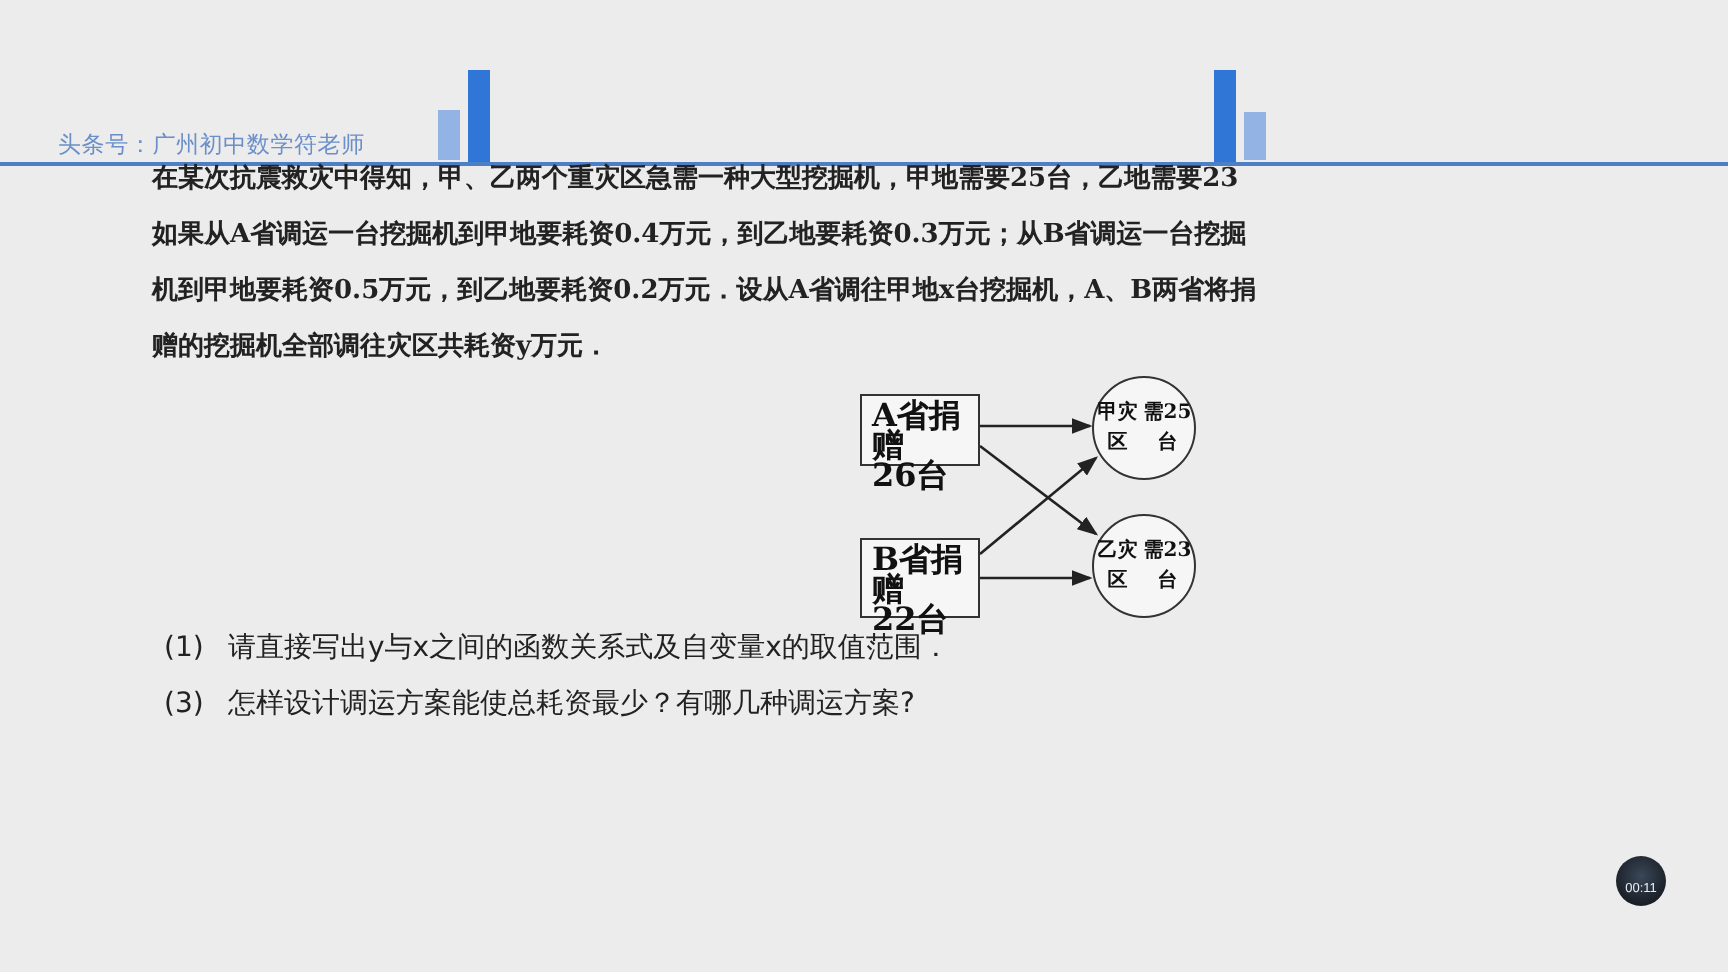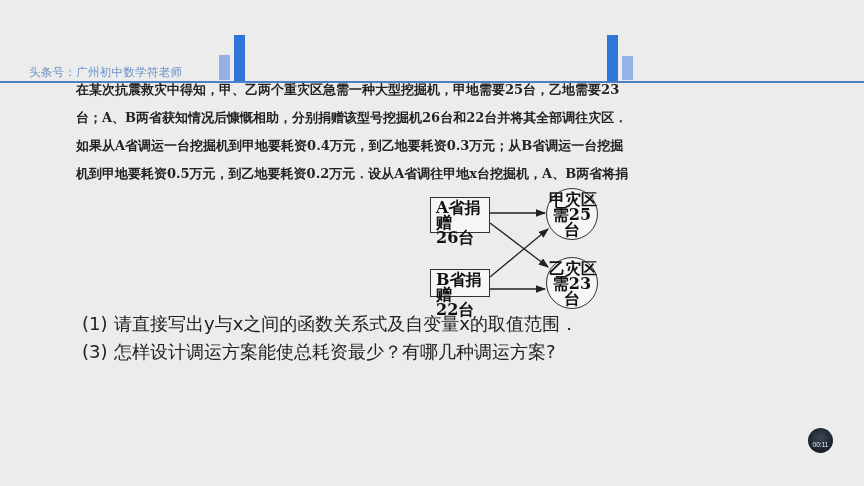--- a/index.html
+++ b/index.html
@@ -36,34 +36,34 @@
   }
   .problem p { margin:0; white-space:nowrap; }
   .diagram { position:absolute; left:420px; top:185px; width:200px; height:120px; }
   .node-box {
     position:absolute; background:#f6f6f6; border:1.5px solid #333;
     font-size:16px; line-height:15px; color:#111; font-weight:bold;
     font-family:"DejaVu Serif",serif; padding:2px 5px;
     box-sizing:border-box;
   }
   .node-a { left:10px; top:12px; width:60px; height:36px; }
-  .node-b { left:10px; top:84px; width:60px; height:28px; }
+  .node-b { left:10px; top:84px; width:60px; height:40px; }
   .node-circle {
     position:absolute; width:52px; height:52px; border-radius:50%;
     border:1.5px solid #333; background:#f6f6f6; box-sizing:border-box;
-    font-size:16px; line-height:15px; color:#111; font-weight:bold;
+    font-size:10px; line-height:15px; color:#111; font-weight:bold;
     font-family:"DejaVu Serif",serif; text-align:center;
-    display:flex; flex-direction:column; justify-content:center; align-items:flex-end;
+    display:flex; flex-direction:row; justify-content:center; align-items:center;
   }
   .node-jia { left:126px; top:3px; }
   .node-yi  { left:126px; top:72px; }
   .diagram svg { position:absolute; left:0; top:0; }
   .questions {
     position:absolute; left:82px; top:310px;
-    font-size:18px; line-height:28px; color:#222;
+    font-size:14px; line-height:28px; color:#222;
     font-family:"DejaVu Sans",sans-serif;
   }
   .questions .q { white-space:nowrap; }
   .questions .num { display:inline-block; width:32px; }
   .timer {
     position:absolute; left:808px; top:428px; width:25px; height:25px;
     border-radius:50%; background:radial-gradient(circle at 50% 40%, #3a4758 0%, #1b2028 70%);
     color:#e8eef5; font-size:6.5px; text-align:center; line-height:25px;
     font-family:Liberation Sans, sans-serif;
   }
@@ -76,23 +76,23 @@
   <div class="brand">头条号：广州初中数学符老师</div>
   <div class="bar b1"></div>
   <div class="bar b2"></div>
   <div class="bar b3"></div>
   <div class="bar b4"></div>
   <div class="hline"></div>
 </div>
 
 <div class="problem">
   <p>在某次抗震救灾中得知，甲、乙两个重灾区急需一种大型挖掘机，甲地需要25台，乙地需要23</p>
-  <p>台；A、B两省获知情况后慷慨相助，分别捐赠该型号挖掘机26台和22台并将其全部调往灾区．</p>
   <p>如果从A省调运一台挖掘机到甲地要耗资0.4万元，到乙地要耗资0.3万元；从B省调运一台挖掘</p>
   <p>机到甲地要耗资0.5万元，到乙地要耗资0.2万元．设从A省调往甲地x台挖掘机，A、B两省将捐</p>
+  <p>赠的挖掘机全部调往灾区共耗资y万元．</p>
 </div>
 
 <div class="diagram">
   <svg width="200" height="125">
     <defs>
       <marker id="ah" markerWidth="8" markerHeight="6" refX="7" refY="3" orient="auto">
         <path d="M0,0 L8,3 L0,6 Z" fill="#222"></path>
       </marker>
     </defs>
     <line x1="70" y1="28" x2="125" y2="28" stroke="#222" stroke-width="1.3" marker-end="url(#ah)"></line>

